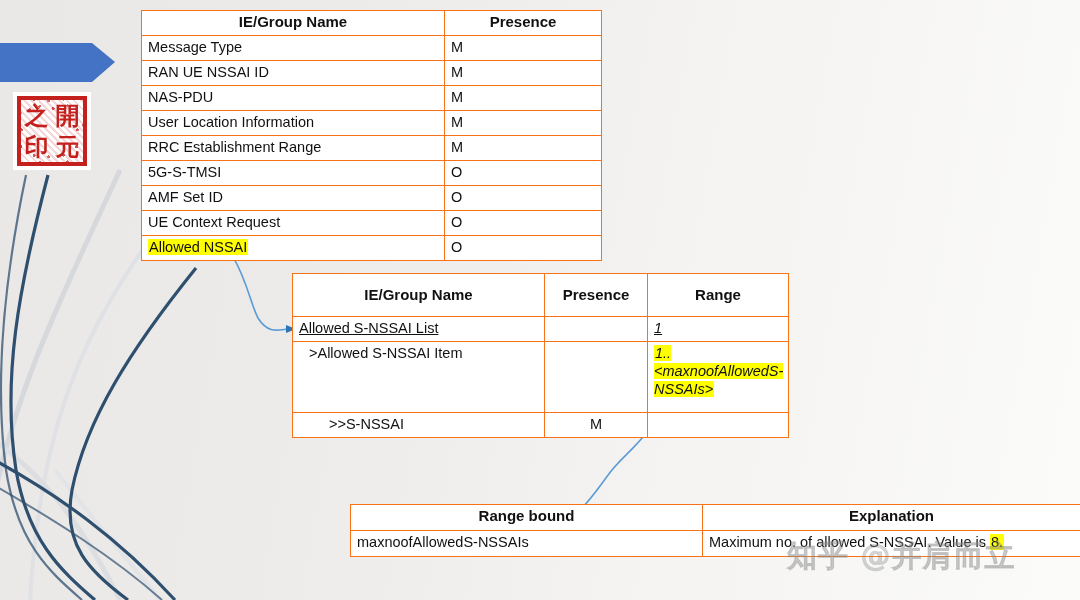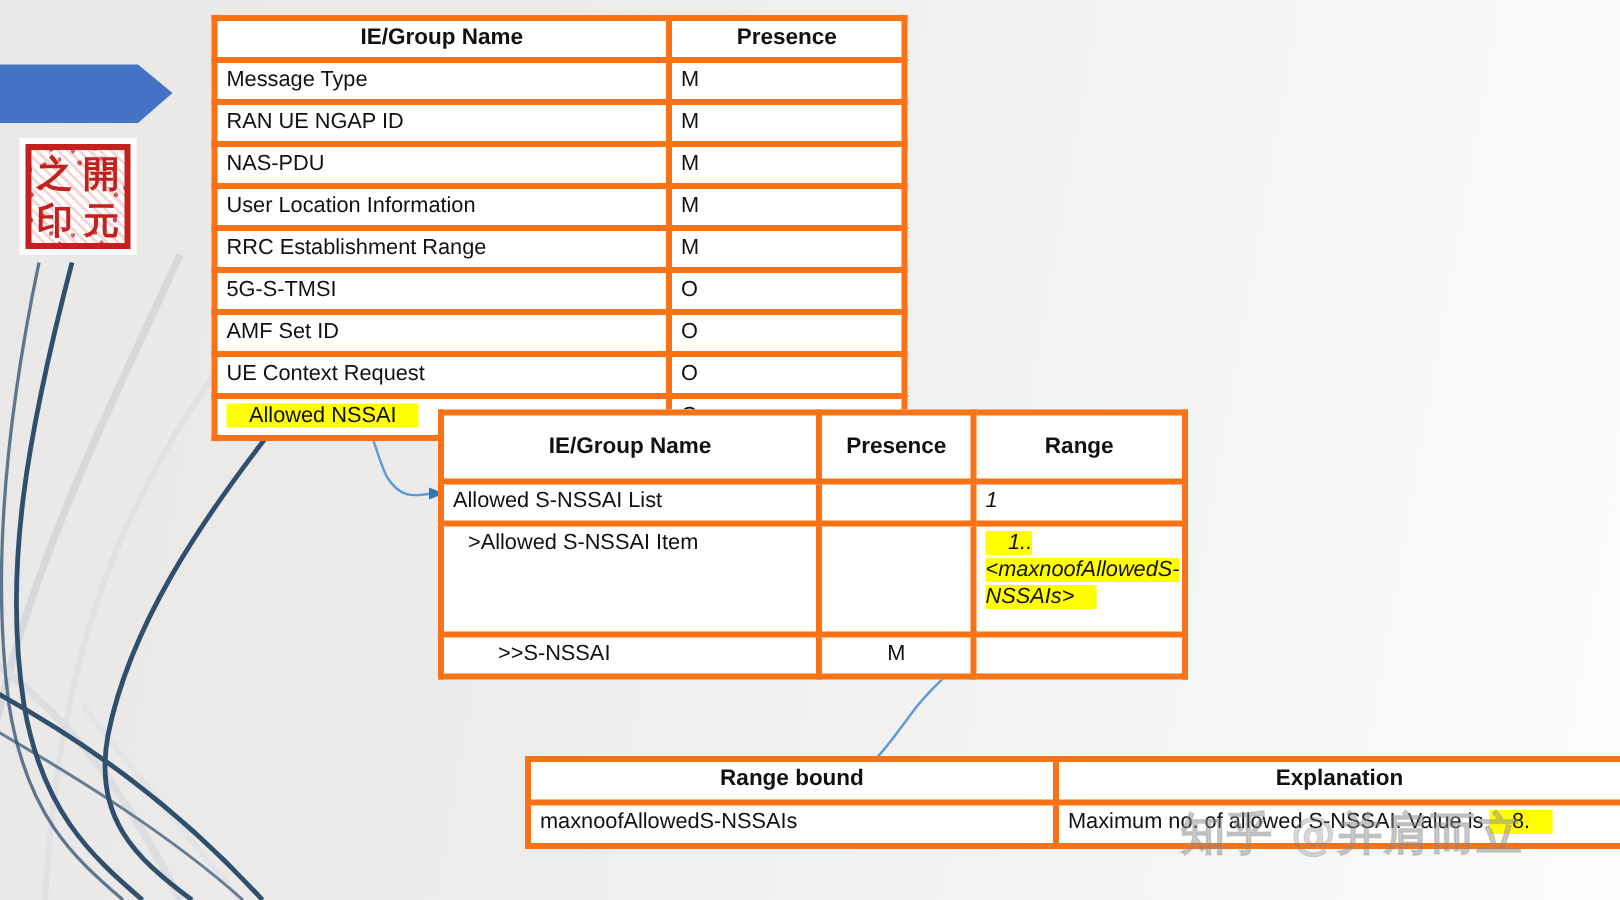--- a/index.html
+++ b/index.html
@@ -81,53 +81,53 @@
   
   .tbl {
     position: absolute;
     border-collapse: collapse;
     background: #ffffff;
     font-size: 14.5px;
     color: #111111;
     table-layout: fixed;
   }
   .tbl td, .tbl th {
-    border: 4px solid #f97316;
+    border: 1px solid #f97316;
     padding: 2px 6px;
     vertical-align: top;
     text-align: left;
     font-weight: normal;
     line-height: 1.25;
     background: #ffffff;
   }
   .tbl th {
     text-align: center;
     font-weight: bold;
     font-size: 15px;
   }
   .hl {
     background: #ffff00;
-    padding: 0 15px;
+    padding: 0 1px;
   }
   .ital { font-style: italic; }
   .bold { font-weight: bold; }
 
   
   #table1 { left: 141px; top: 10px; width: 460px; }
   #table1 col.c1 { width: 303px; }
   #table1 col.c2 { width: 157px; }
   #table1 td, #table1 th { height: 20px; }
 
   
   #table2 { left: 292px; top: 273px; width: 496px; }
   #table2 col.c1 { width: 252px; }
   #table2 col.c2 { width: 103px; }
   #table2 col.c3 { width: 141px; }
   #table2 th { height: 38px; vertical-align: middle; }
-  #table2 .r-list td { height: 20px; }
+  #table2 .r-list td { height: 20px; text-decoration: underline; }
   #table2 .r-item td { height: 66px; }
   #table2 .r-snssai td { height: 20px; }
   #table2 .mid { text-align: center; }
   .indent1 { padding-left: 16px !important; margin-top: 46px; }
   .indent2 { padding-left: 36px !important; }
 
   
   #table3 { left: 350px; top: 504px; width: 730px; }
   #table3 col.c1 { width: 352px; }
   #table3 col.c2 { width: 378px; }
@@ -197,21 +197,21 @@
         <th>IE/Group Name</th>
         <th>Presence</th>
       </tr>
     </thead>
     <tbody>
       <tr>
         <td><span>Message Type</span></td>
         <td>M</td>
       </tr>
       <tr>
-        <td><span>RAN UE NGAP ID</span></td>
+        <td><span>RAN UE NSSAI ID</span></td>
         <td>M</td>
       </tr>
       <tr>
         <td><span>NAS-PDU</span></td>
         <td>M</td>
       </tr>
       <tr>
         <td><span>User Location Information</span></td>
         <td>M</td>
       </tr>

